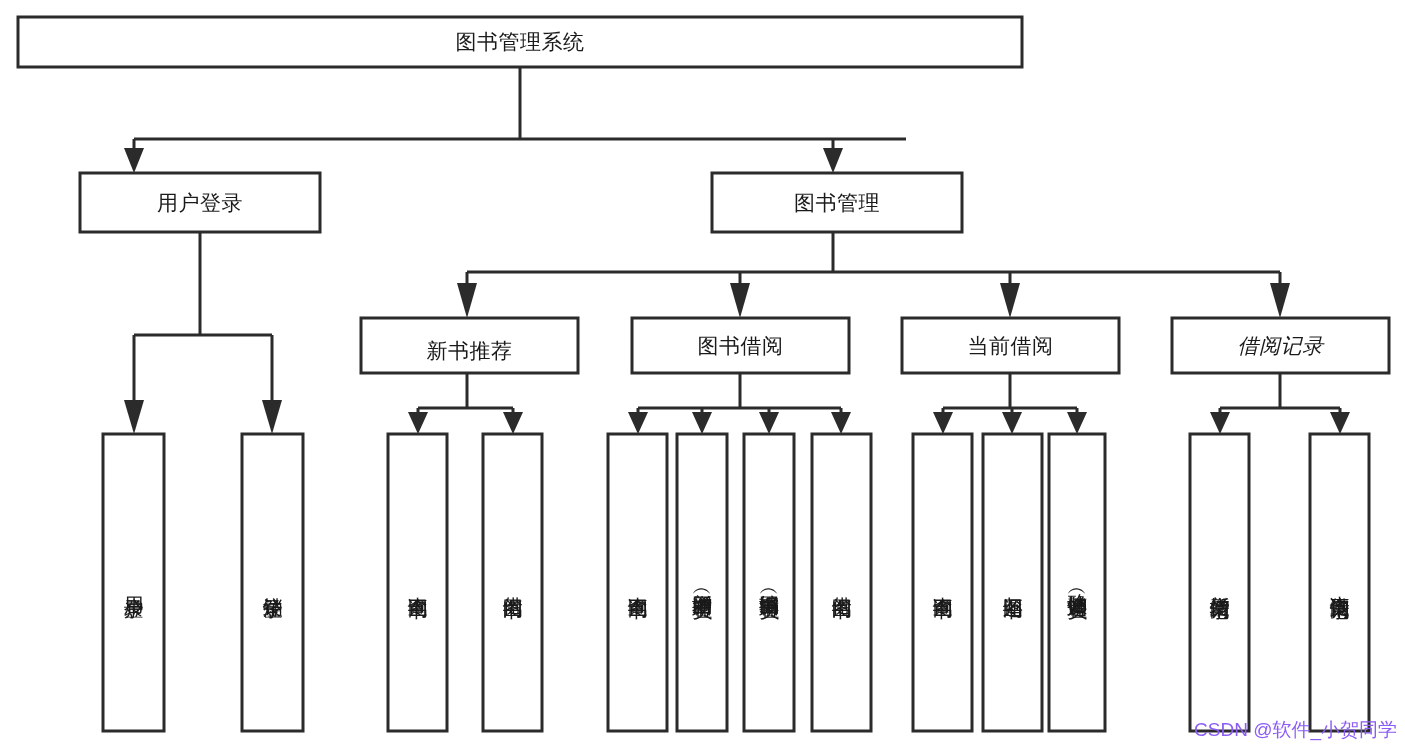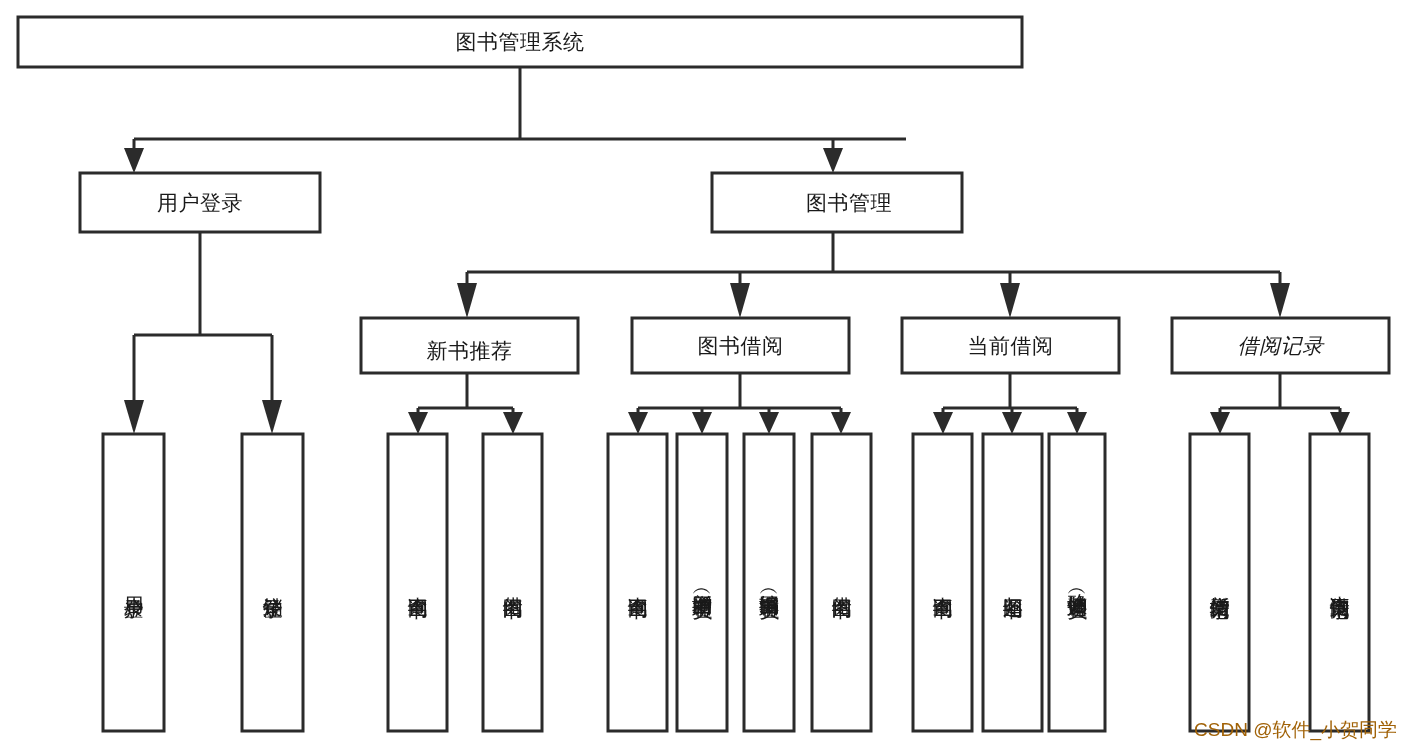--- a/index.html
+++ b/index.html
@@ -64,21 +64,21 @@
     line-height: 1.08;
     letter-spacing: 1px;
     pointer-events: none;
     overflow: visible;
   }
   .watermark {
     position: absolute;
     right: 8px;
     bottom: 4px;
     font-size: 19px;
-    color: #a16207;
+    color: #8b5cf6;
     font-family: "Liberation Sans", "DejaVu Sans", sans-serif;
     white-space: nowrap;
     pointer-events: none;
     margin-top: 28px;
   }
 </style>
 </head>
 <body>
 
 <div id="diagram-root">
@@ -179,21 +179,21 @@
     <rect class="node-box" x="913" y="434" width="59" height="297"></rect>
     <rect class="node-box" x="983" y="434" width="59" height="297"></rect>
     <rect class="node-box" x="1049" y="434" width="56" height="297"></rect>
     <rect class="node-box" x="1190" y="434" width="59" height="297"></rect>
     <rect class="node-box" x="1310" y="434" width="59" height="297"></rect>
   </svg>
 
   <div class="node-label-h" style="left:18px; top:17px; width:1004px; height:50px;border-radius:6px;">图书管理系统</div>
 
   <div class="node-label-h" style="left:80px; top:173px; width:240px; height:59px;">用户登录</div>
-  <div class="node-label-h" style="left:712px; top:173px; width:250px; height:59px;margin-left:12px;">图书管理</div>
+  <div class="node-label-h" style="left:712px; top:173px; width:250px; height:59px;">图书管理</div>
 
   <div class="node-label-h" style="left:361px; top:318px; width:217px; height:65px;">新书推荐</div>
   <div class="node-label-h" style="left:632px; top:318px; width:217px; height:55px;border-radius:24px;">图书借阅</div>
   <div class="node-label-h" style="left:902px; top:318px; width:217px; height:55px;border-radius:24px;">当前借阅</div>
   <div class="node-label-h" style="left:1172px; top:318px; width:217px; height:55px;font-style:italic;">借阅记录</div>
 
   <div class="node-label-v" style="left:103px; top:434px; width:61px; height:297px;">用户登录</div>
   <div class="node-label-v" style="left:242px; top:434px; width:61px; height:297px;">注销登录</div>
   <div class="node-label-v" style="left:388px; top:434px; width:59px; height:297px;">查询图书</div>
   <div class="node-label-v" style="left:483px; top:434px; width:59px; height:297px;">借阅图书</div>

